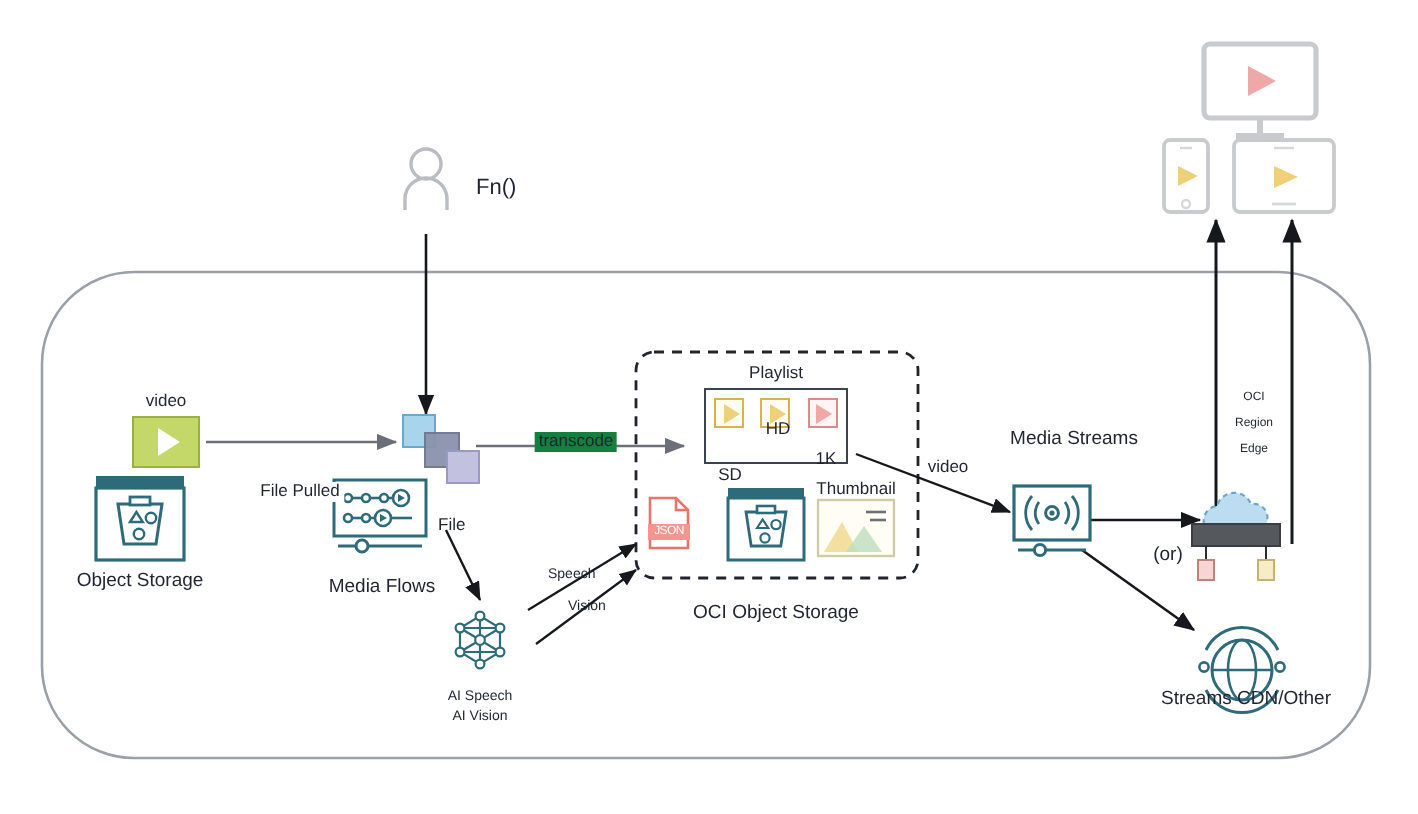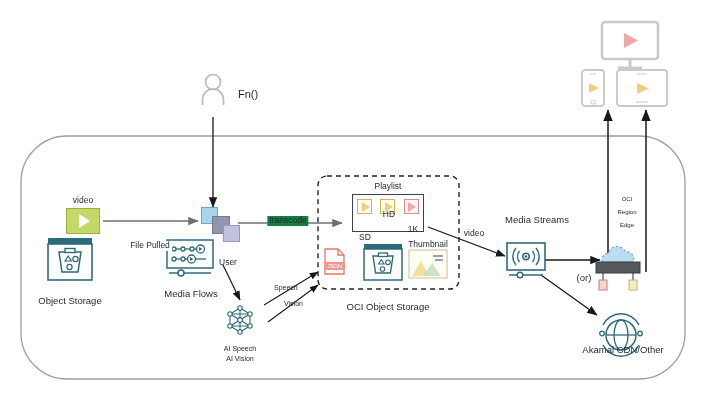--- a/index.html
+++ b/index.html
@@ -224,30 +224,30 @@
   </svg>
 
   <div class="lbl t-big" style="left:238px;top:88px;">Fn()</div>
 
   <div class="lbl ctr t-caption" style="left:83px;top:196px;">video</div>
   <div class="node" style="left:66px;top:208px;">
     <div class="video-tile">
       <div class="tri-white"></div>
     </div>
   </div>
-  <div class="lbl ctr t-med" style="left:70px;top:286px;margin-top:10px;">Object Storage</div>
+  <div class="lbl ctr t-med" style="left:70px;top:286px;">Object Storage</div>
 
   <div class="lbl ctr t-caption" style="left:150px;top:213px;background:#fff;padding:0 2px;margin-top:28px;">File Pulled</div>
 
   <div class="node" style="left:201px;top:207px;width:58px;height:40px;">
     <div class="jsq a"></div>
     <div class="jsq b"></div>
     <div class="jsq c"></div>
   </div>
-  <div class="lbl t-caption" style="left:219px;top:258px;">User</div>
+  <div class="lbl t-caption" style="left:219px;top:258px;">File</div>
   <div class="lbl ctr t-med" style="left:191px;top:289px;">Media Flows</div>
 
   <div class="lbl ctr t-caption" style="left:288px;top:216px;background:#15803d;padding:0 2px;">transcode</div>
 
   <div class="lbl ctr t-small" style="left:240px;top:345px;">AI Speech</div>
   <div class="lbl ctr t-small" style="left:240px;top:355px;">AI Vision</div>
   <div class="lbl t-small" style="left:274px;top:284px;">Speech</div>
   <div class="lbl t-small" style="left:284px;top:300px;">Vision</div>
 
   <div class="lbl ctr t-caption" style="left:388px;top:182px;">Playlist</div>
@@ -279,19 +279,19 @@
   <div class="lbl ctr t-caption" style="left:474px;top:229px;">video</div>
 
   <div class="lbl ctr t-med" style="left:537px;top:215px;">Media Streams</div>
 
   <div class="lbl ctr t-med" style="left:584px;top:273px;">(or)</div>
 
   <div class="lbl ctr t-tiny" style="left:627px;top:196px;">OCI</div>
   <div class="lbl ctr t-tiny" style="left:627px;top:209px;">Region</div>
   <div class="lbl ctr t-tiny" style="left:627px;top:222px;">Edge</div>
 
-  <div class="lbl ctr t-med" style="left:623px;top:345px;">Akamai CDN/Other</div>
+  <div class="lbl ctr t-med" style="left:623px;top:345px;">Streams CDN/Other</div>
 
   <div class="node" style="left:602px;top:22px;width:56px;height:50px;"></div>
   <div class="node" style="left:582px;top:70px;width:22px;height:36px;"></div>
   <div class="node" style="left:617px;top:70px;width:50px;height:36px;"></div>
 
 </div>
 
 </body></html>

